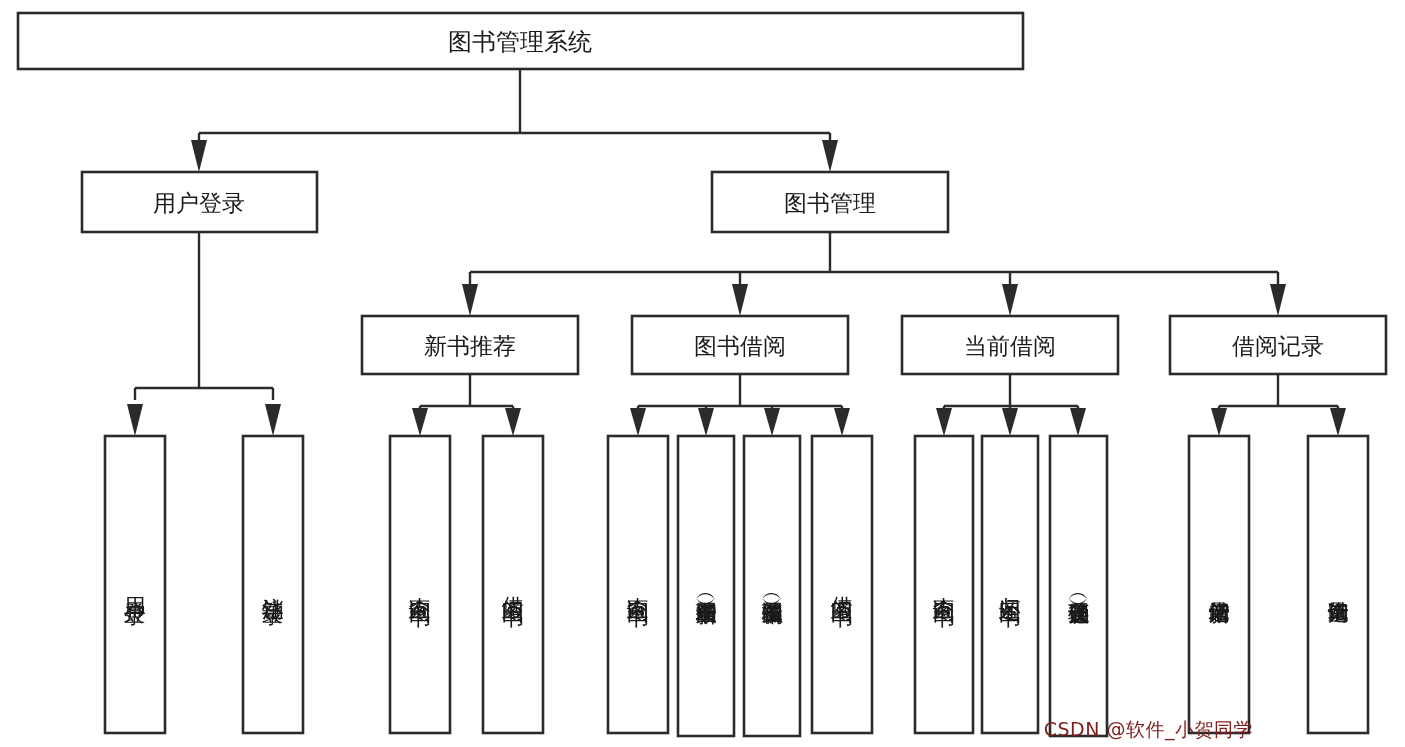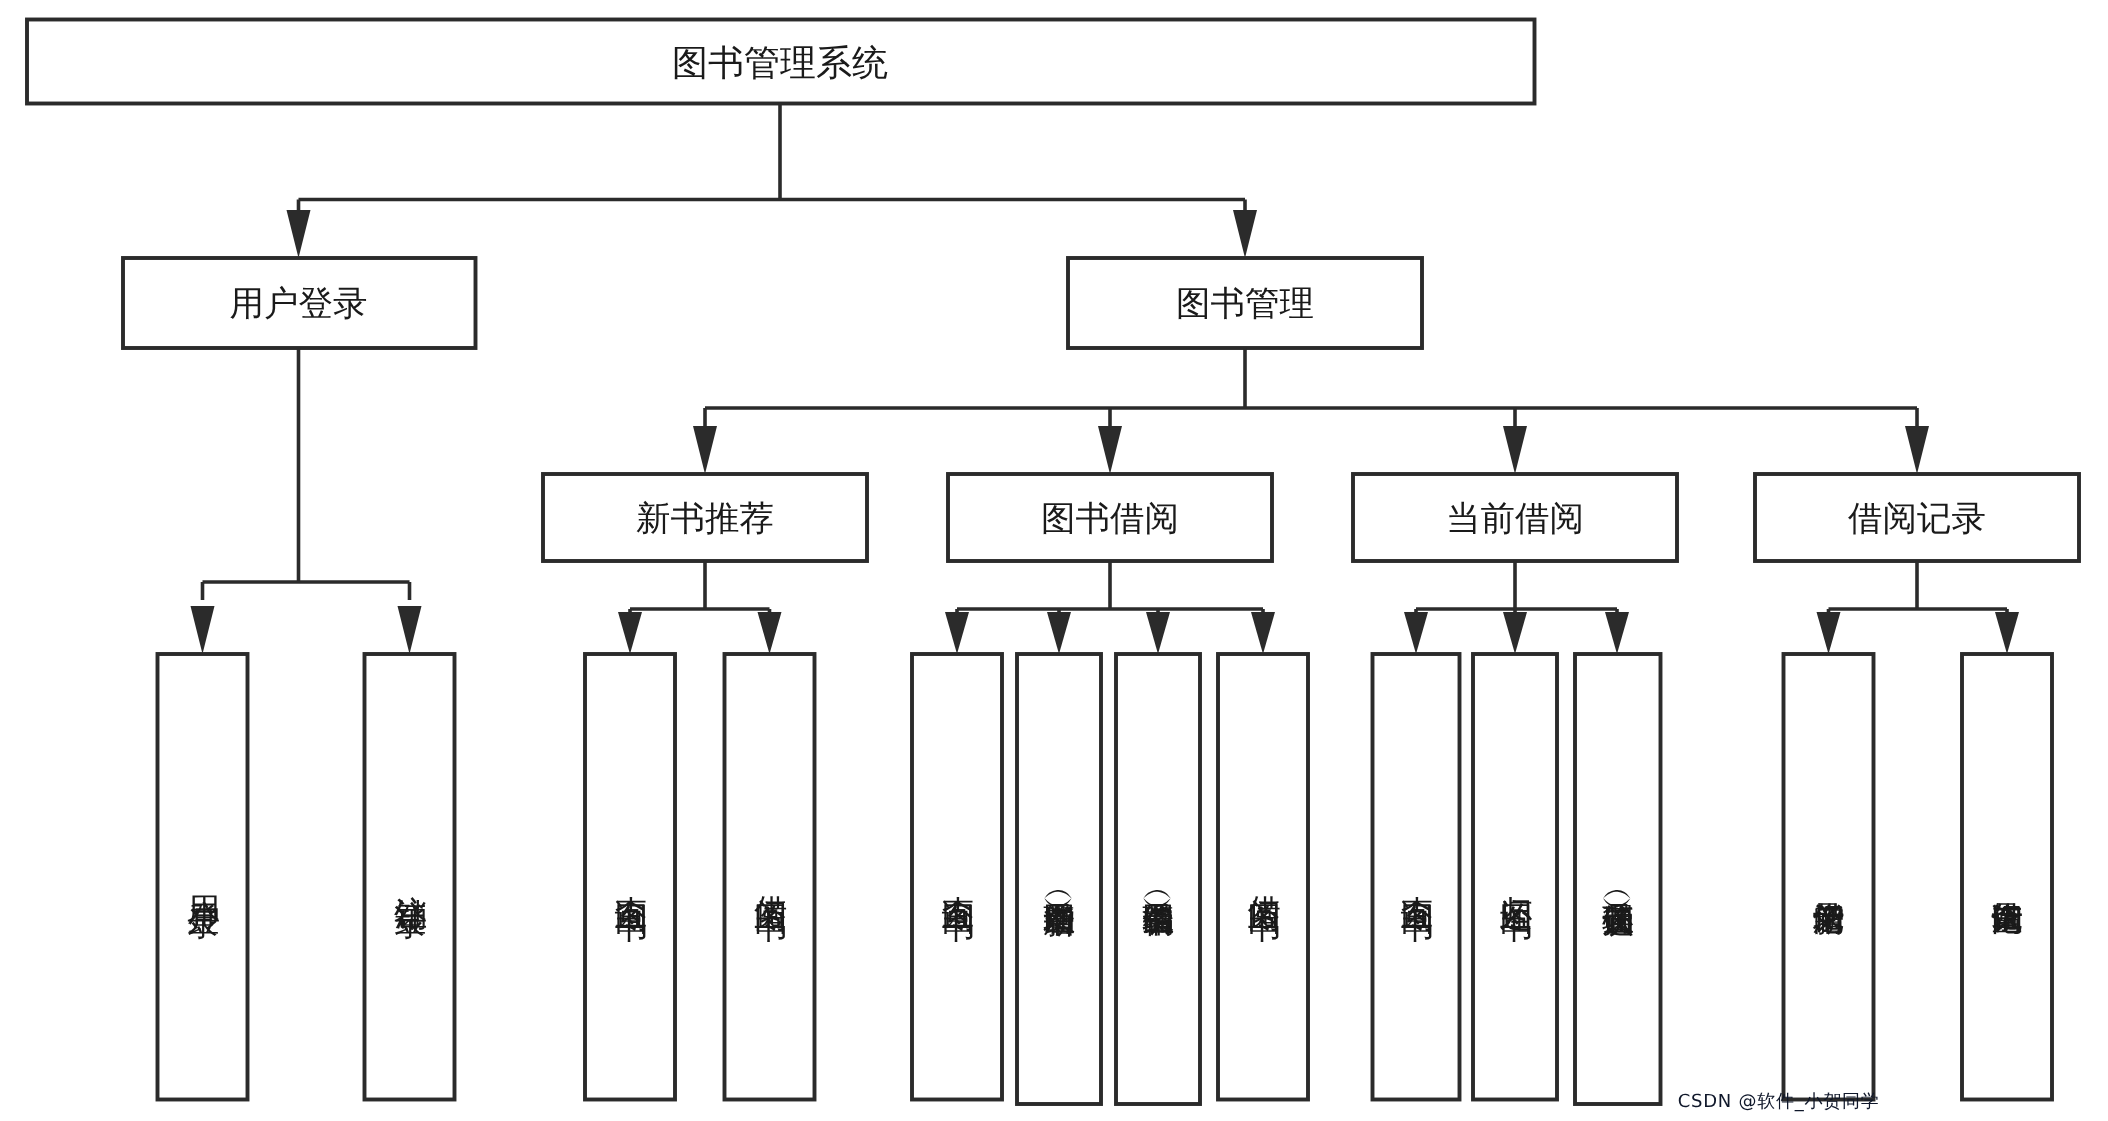--- a/index.html
+++ b/index.html
@@ -72,22 +72,22 @@
   }
   .leaf-label.tight {
     letter-spacing: 0px;
     font-size: 21px;
   }
   .watermark {
     position: absolute;
     right: 8px;
     bottom: 4px;
     font-family: "DejaVu Sans", "Liberation Sans", sans-serif;
-    font-size: 12px;
-    color: #0f172a;
+    font-size: 19px;
+    color: #7f1d1d;
     letter-spacing: 0.5px;
     white-space: nowrap;
   }
 </style>
 </head>
 <body>
 
 <div id="diagram-root">
 
   <svg class="diagram-canvas" viewBox="0 0 1405 747">

